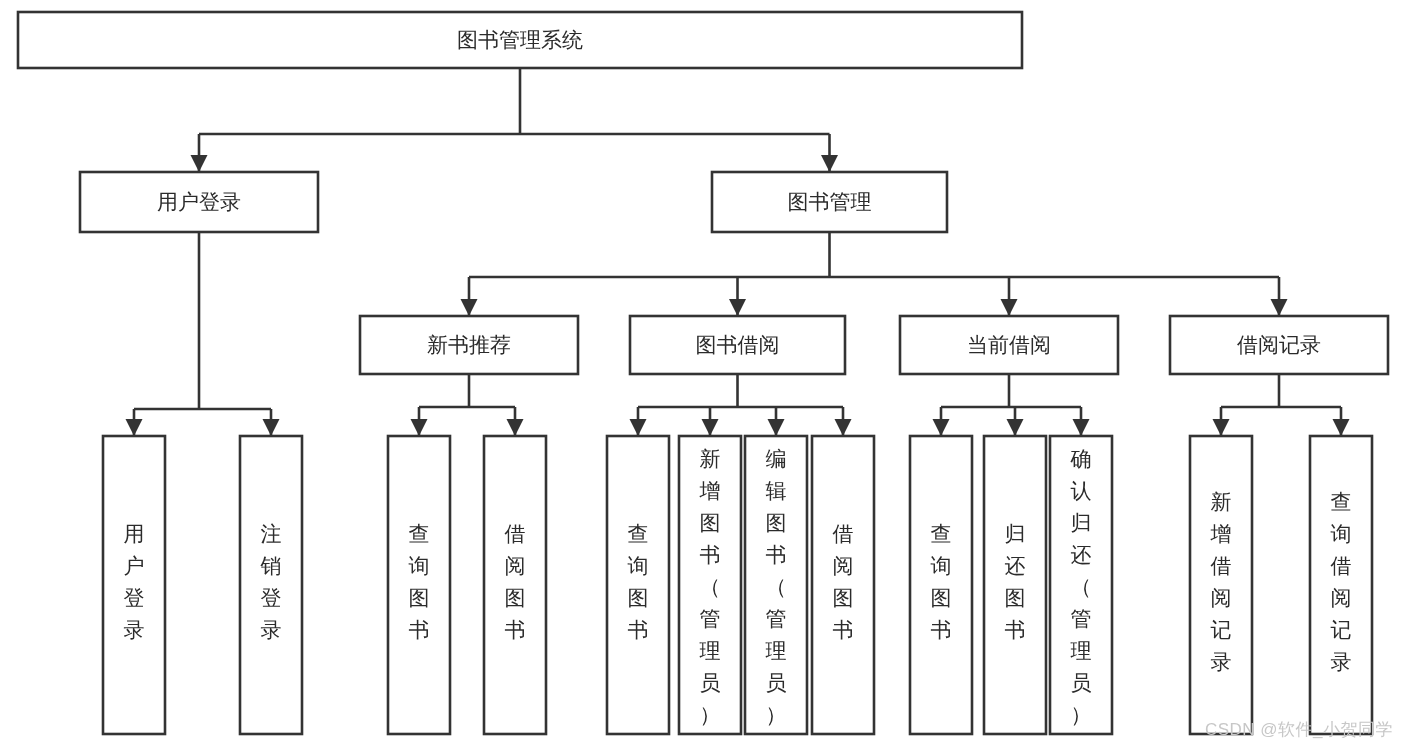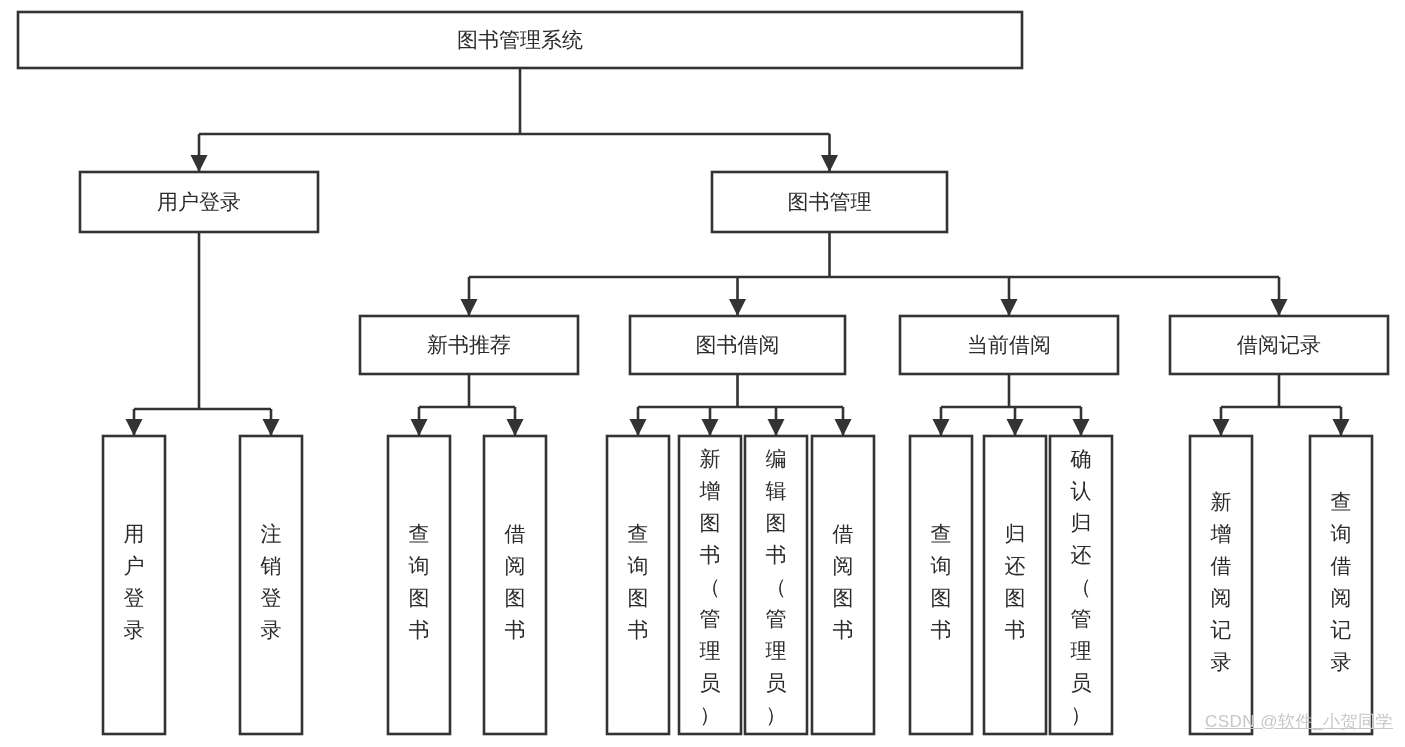--- a/index.html
+++ b/index.html
@@ -51,28 +51,27 @@
   }
   .node-label-v {
     font-family: "Liberation Sans", "DejaVu Sans", sans-serif;
     font-size: 21px;
     fill: #2b2b2b;
     text-anchor: middle;
   }
   .watermark {
     position: absolute;
     right: 12px;
-    bottom: 14px;
+    bottom: 6px;
     font-family: "Liberation Sans", "DejaVu Sans", sans-serif;
     font-size: 17px;
     color: #c7c7c7;
     white-space: nowrap;
     letter-spacing: 0.5px;
     user-select: none;
-    text-decoration: underline;
   }
 </style>
 </head>
 <body>
 
 <div id="diagram-root">
   <svg class="flow" viewBox="0 0 1405 747" xmlns="http://www.w3.org/2000/svg">
     <g id="connectors-layer">
         <line x1="520" y1="68" x2="520" y2="134" class="conn"></line>
         <line x1="199" y1="134" x2="829.5" y2="134" class="conn"></line>

